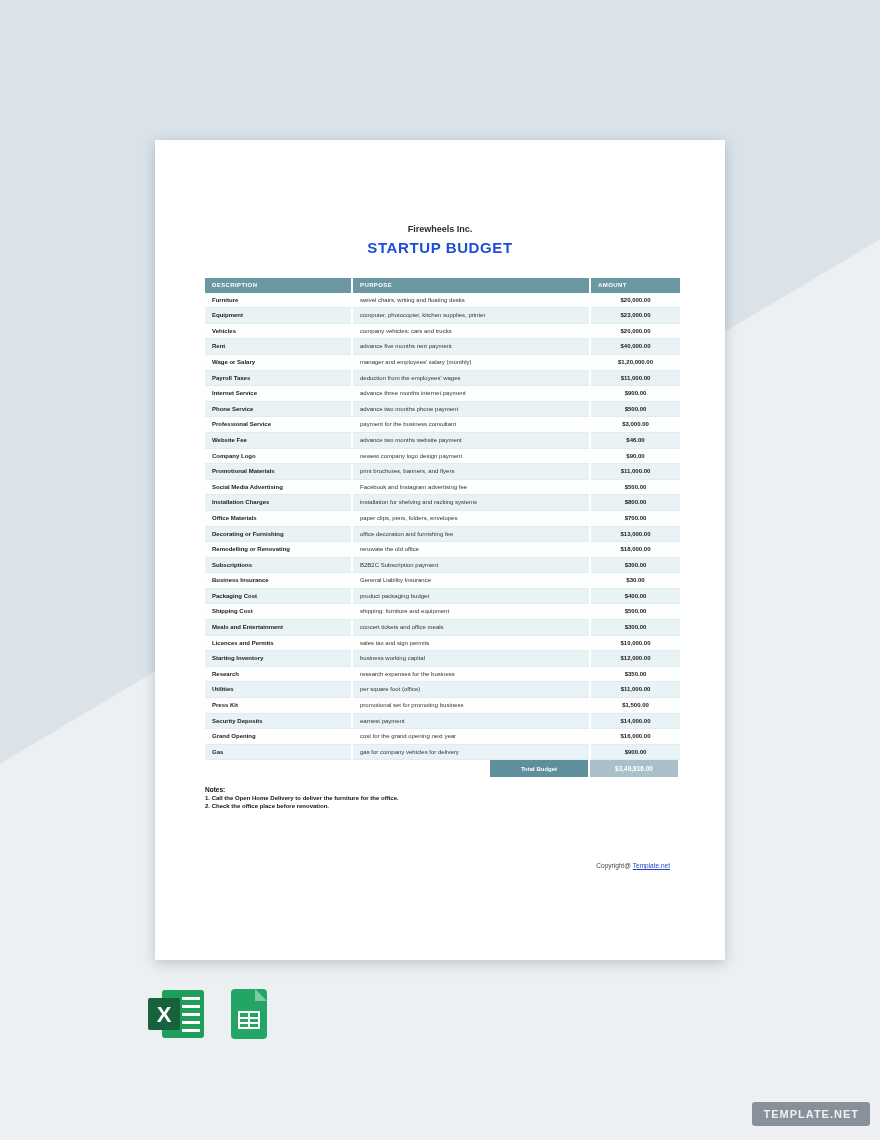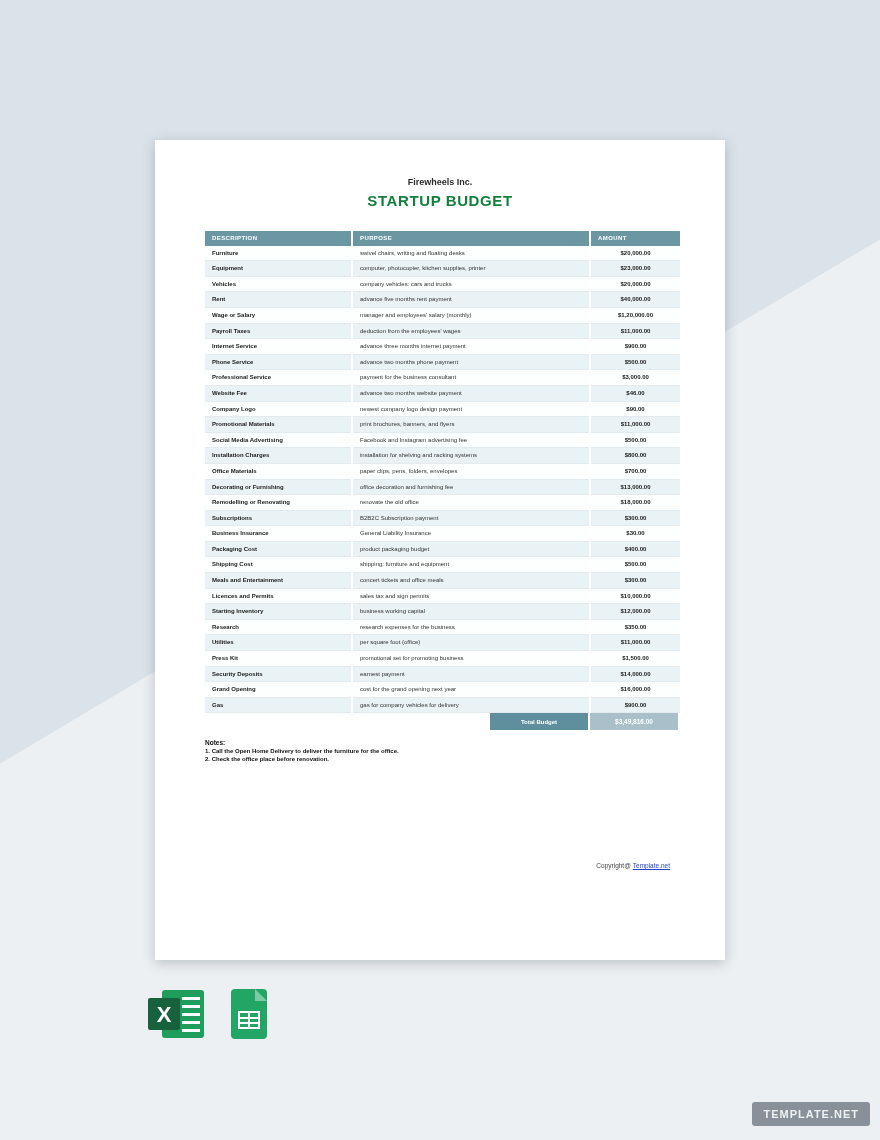--- a/index.html
+++ b/index.html
@@ -14,32 +14,32 @@
     position: absolute; inset: 0;
     background: #edf0f2;
     clip-path: polygon(0 67%, 100% 21%, 100% 100%, 0 100%);
   }
   .page {
     position: absolute;
     left: 155px; top: 140px;
     width: 570px; height: 820px;
     background: #ffffff;
     box-shadow: 0 3px 12px rgba(55, 70, 85, 0.28);
-    padding-top: 37px;
+    padding-top: 84px;
   }
   .company {
     text-align: center;
     font-size: 9px; font-weight: bold;
     color: #2b2b2b;
   }
   .title {
     margin-top: 5px;
     text-align: center;
     font-size: 15px; font-weight: bold;
-    color: #15803d;
+    color: #1d4ed8;
     letter-spacing: 0.6px;
   }
   table.budget {
     margin: 22px 0 0 50px;
     width: 475px;
     border-collapse: collapse;
     table-layout: fixed;
   }
   .col-desc   { width: 147px; }
   .col-purpose{ width: 238px; }

